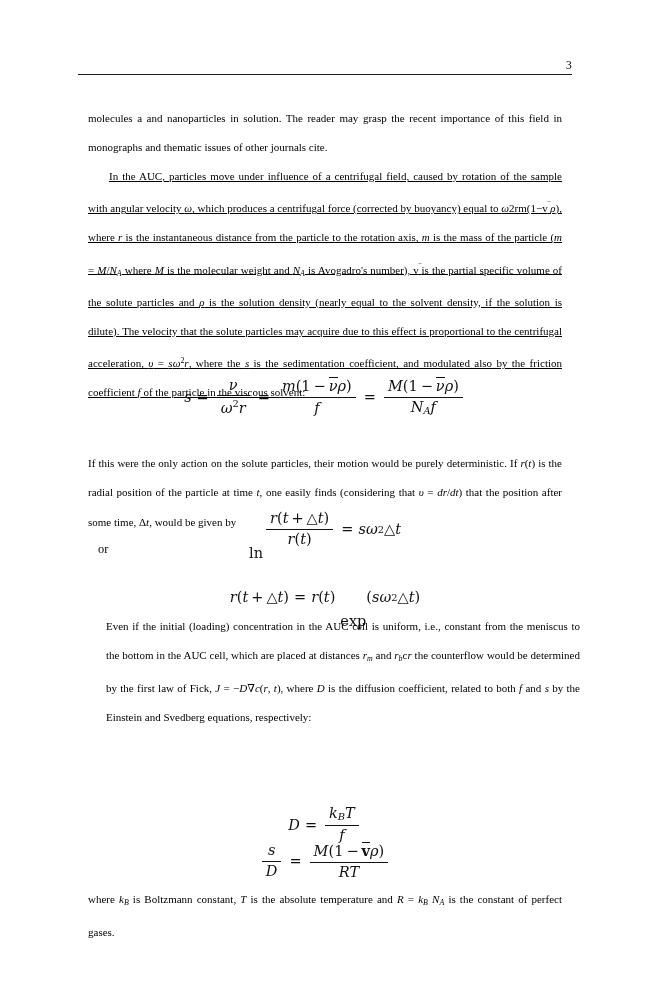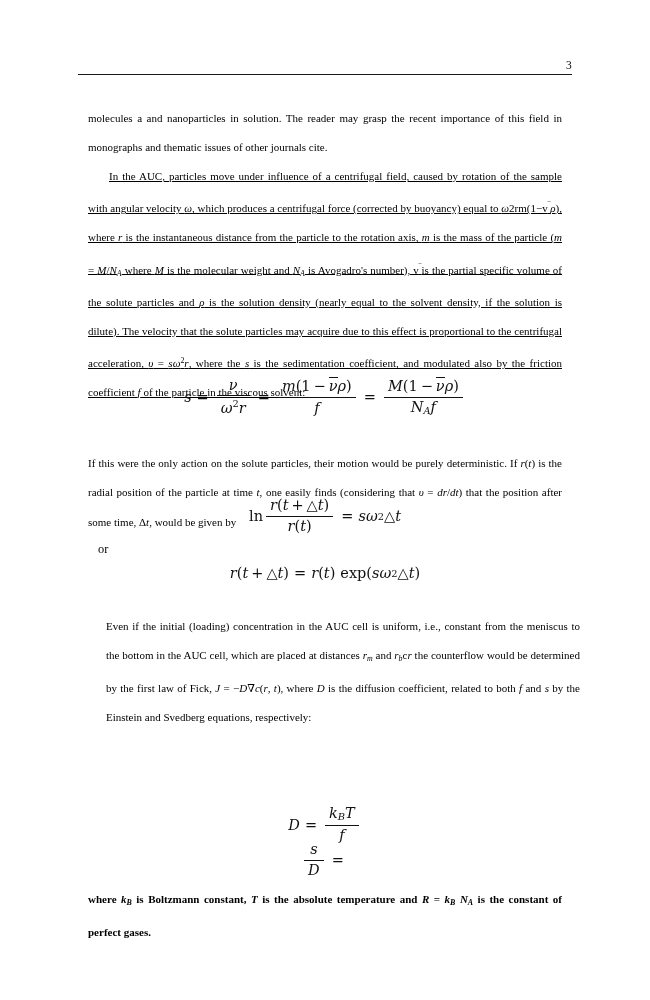--- a/index.html
+++ b/index.html
@@ -103,35 +103,35 @@
   }
   .msup { font-size: 0.68em; vertical-align: super; font-style: normal; }
   .msub { font-size: 0.68em; vertical-align: -0.25em; font-style: italic; }
   .ovl {
     display: inline-block;
     border-top: 1px solid #111;
     line-height: 1;
     padding-top: 1px;
     margin-top: 1px;
   }
-  .txtop { font-style: normal; font-family: "DejaVu Serif", serif; }
+  .txtop { font-style: normal; font-family: "DejaVu Serif", serif; margin-top: 48px; }
   
   #eq1 { position: absolute; left: 78px; top: 376px; width: 494px; font-size: 14.5px; }
   #eq2 { position: absolute; left: 78px; top: 497px; width: 494px; font-size: 14.5px; }
   #eq3 { position: absolute; left: 78px; top: 565px; width: 494px; font-size: 14.5px; }
   #eq4 { position: absolute; left: 78px; top: 805px; width: 494px; font-size: 14.5px; }
   #eq5 { position: absolute; left: 78px; top: 841px; width: 494px; font-size: 14.5px; }
 
   
   #para1 { position: absolute; left: 78px; top: 94px; width: 494px; }
   #para2 { position: absolute; left: 78px; top: 152px; width: 494px; }
   #para3 { position: absolute; left: 78px; top: 439px; width: 494px; }
   #orline { position: absolute; left: 78px; top: 535px; width: 494px; margin-left: 20px; }
   #para4 { position: absolute; left: 96px; top: 602px; width: 494px; }
-  #para5 { position: absolute; left: 78px; top: 875px; width: 494px; font-weight: bold; }
+  #para5 { position: absolute; left: 78px; top: 875px; width: 494px; }
 </style>
 </head>
 <body>
 
 <div class="page">
 
   <div class="header">
     <div class="folio">3</div>
     <div class="rule"></div>
   </div>
@@ -236,20 +236,25 @@
   </div>
 
   <div id="eq5" class="eq">
     <span class="mrow">
       <span class="frac">
         <span class="num"><span class="mi">s</span></span>
         <span class="bar"></span>
         <span class="den"><span class="mi">D</span></span>
       </span>
       <span class="mo op">=</span>
+      <span class="frac">
+        <span class="num"><span class="mi">M</span><span class="mo">(</span><span class="mn">1</span><span class="mo opn">−</span><span class="ovl" style="font-weight:600">v</span><span class="mi">ρ</span><span class="mo">)</span></span>
+        <span class="bar"></span>
+        <span class="den"><span class="mi">R</span><span class="mi">T</span></span>
+      </span>
     </span>
   </div>
 
   <div id="para5">
     <p class="body noindent"><span>where </span><i>k</i><sub>B</sub><span> is Boltzmann constant, </span><i>T</i><span> is the absolute temperature and </span><i>R</i><span> = </span><i>k</i><sub>B</sub><span> </span><i>N</i><sub>A</sub><span> is the constant of perfect gases.</span></p>
   </div>
 
 </div>
 
 </body></html>

